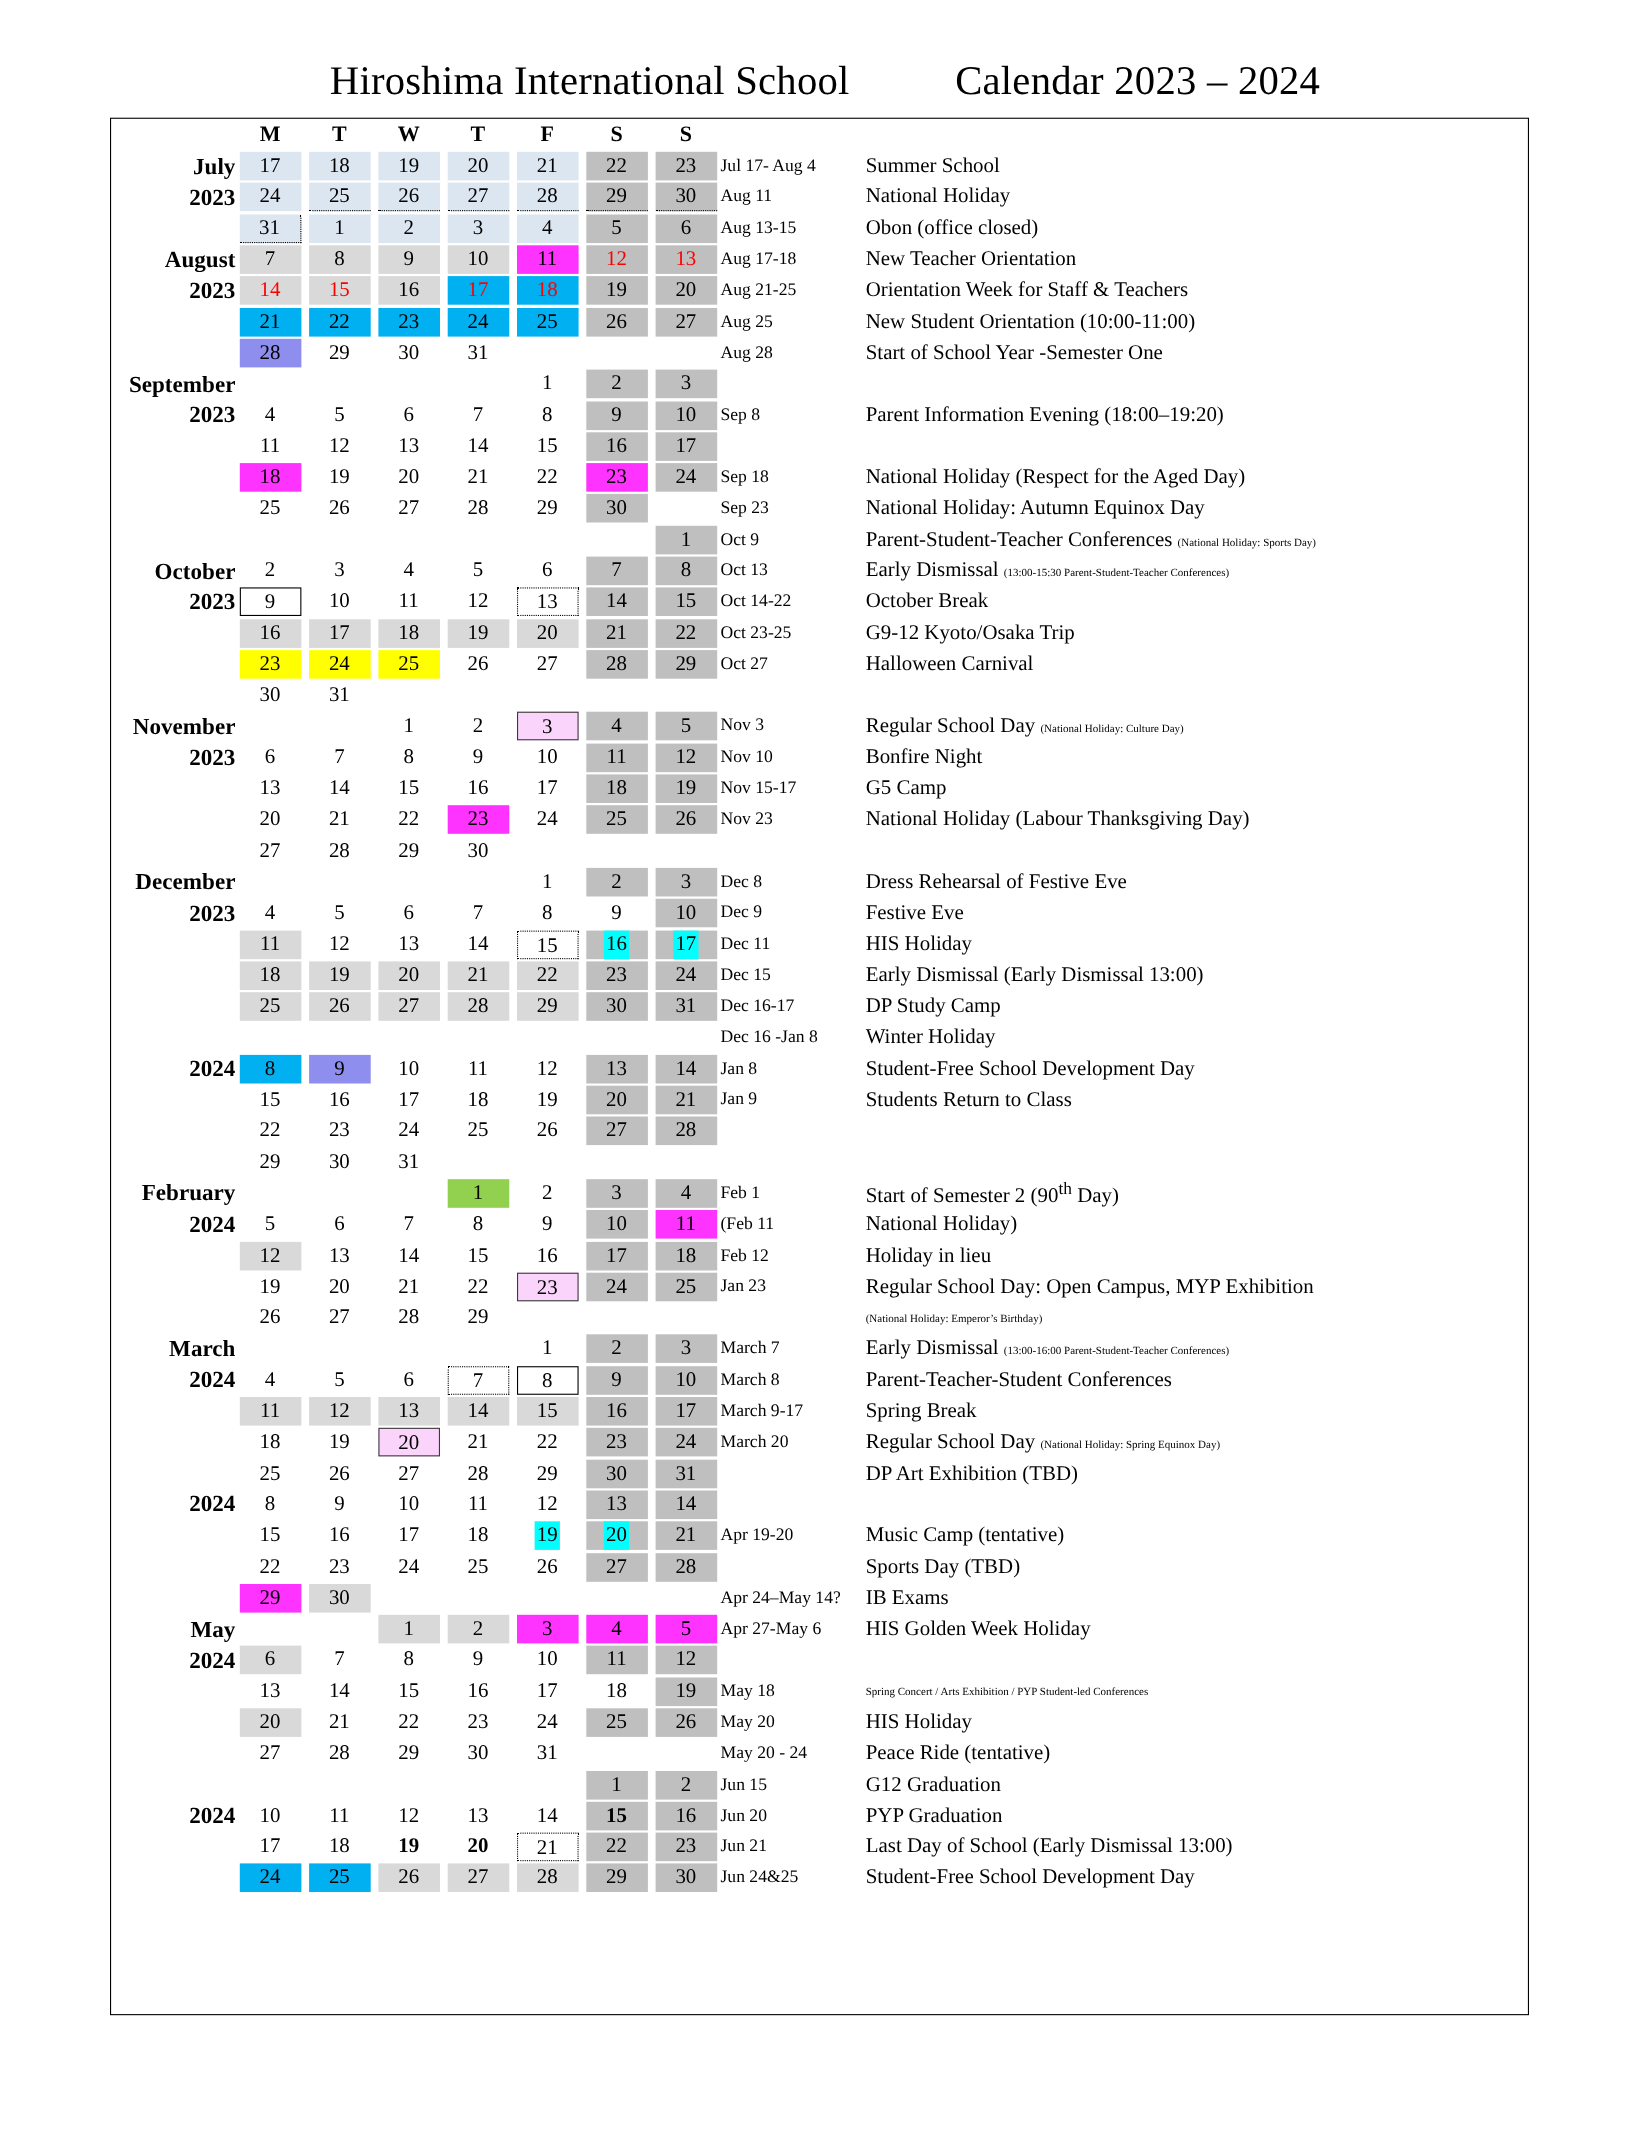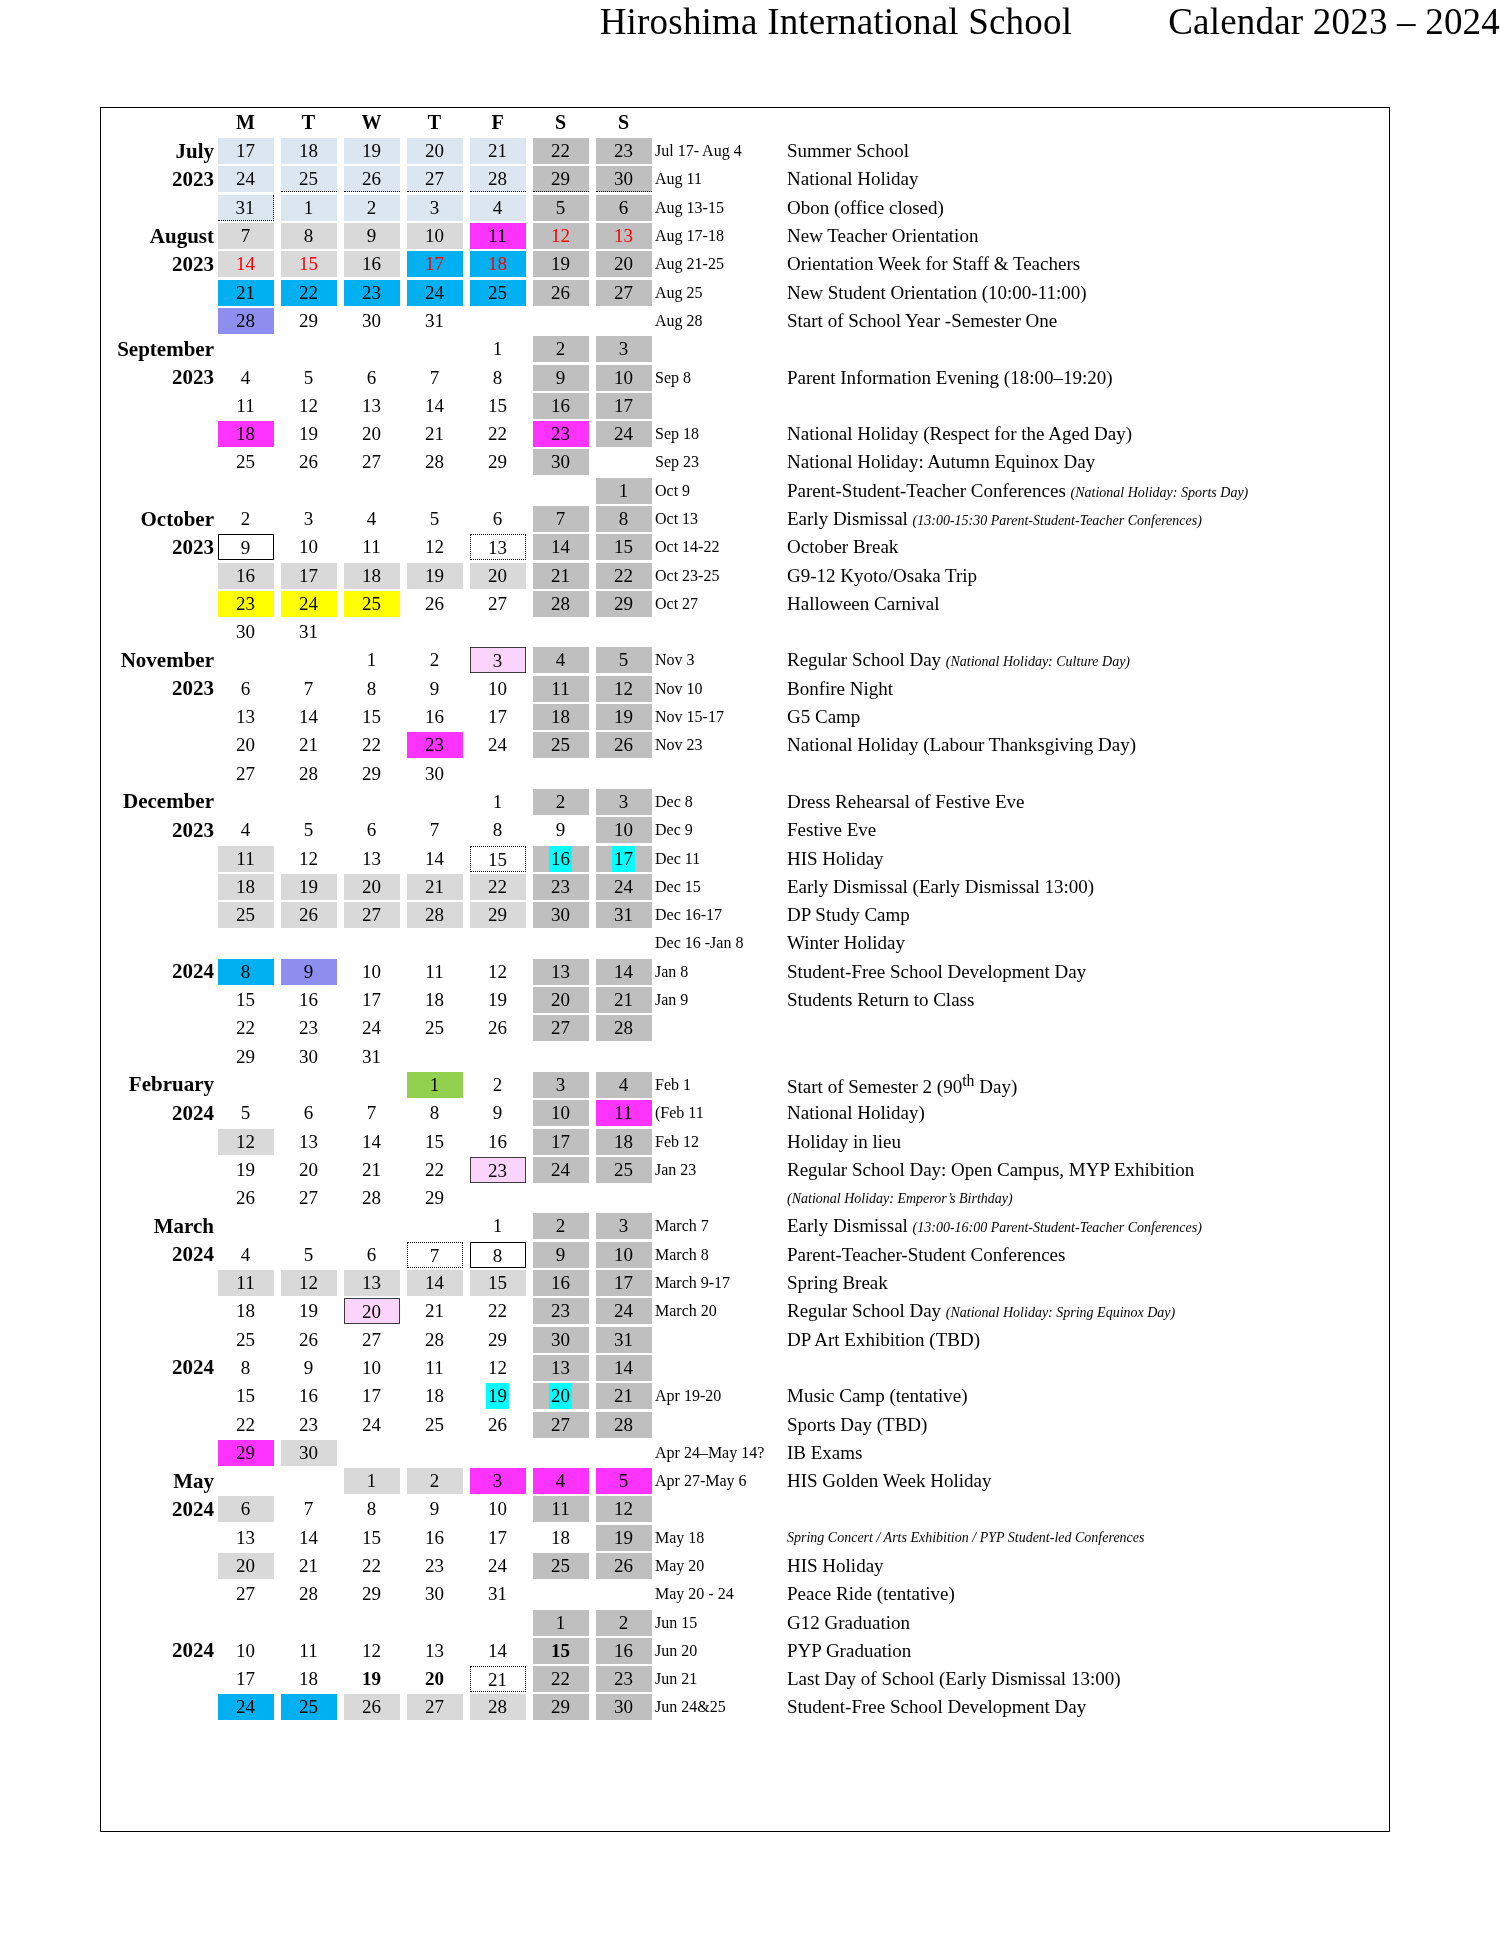--- a/index.html
+++ b/index.html
@@ -1,35 +1,35 @@
 <!DOCTYPE html>
 <html><head>
 <meta charset="utf-8">
 <style>
   html,body{margin:0;padding:0;background:#ffffff;}
   body{width:1500px;height:1941px;font-family:"Liberation Serif","DejaVu Serif",serif;color:#000;}
   #page{position:relative;width:1500px;height:1941px;box-sizing:border-box;}
 
-  .title-row{display:flex;justify-content:flex-end;align-items:baseline;gap:96px;}
+  .title-row{display:flex;justify-content:center;align-items:baseline;gap:96px;padding-top:52px;}
   .title-main,.title-sub{font-size:37px;font-weight:400;letter-spacing:.2px;white-space:nowrap;}
 
   .frame{position:absolute;left:100px;top:107px;width:1290px;height:1725px;
          border:1.6px solid #000;box-sizing:border-box;background:#fff;}
 
   table.cal{border-collapse:collapse;width:100%;table-layout:fixed;}
   table.cal td{padding:0;vertical-align:middle;}
 
   .c-month{width:113px;padding-left:12px;font-weight:bold;font-size:21px;white-space:nowrap;text-align:right;}
   .c-day{width:63px;height:28.3px;text-align:center;font-size:19px;position:relative;}
   .c-daybox{display:block;width:56px;height:26px;line-height:26px;margin:0 auto;
             box-sizing:border-box;position:relative;}
   .c-date{width:132px;padding-left:10px;font-size:16px;white-space:nowrap;}
   .c-event{padding-left:6px;font-size:19px;white-space:nowrap;}
   .c-event.small{font-size:14.5px;margin-top:20px;}
-  .c-event .sub{font-size:14px;font-style:italic;}
+  .c-event .sub{font-size:10px;}
 
   .hdr td{height:29px;}
   .hdr .c-day{font-weight:bold;font-size:20px;}
 
   
   .f-ltblue{background:#dce6f1;}
   .f-gray{background:#bfbfbf;}
   .f-lgray{background:#d9d9d9;}
   .f-magenta{background:#ff33ff;}
   .f-blue{background:#00b0f0;}

